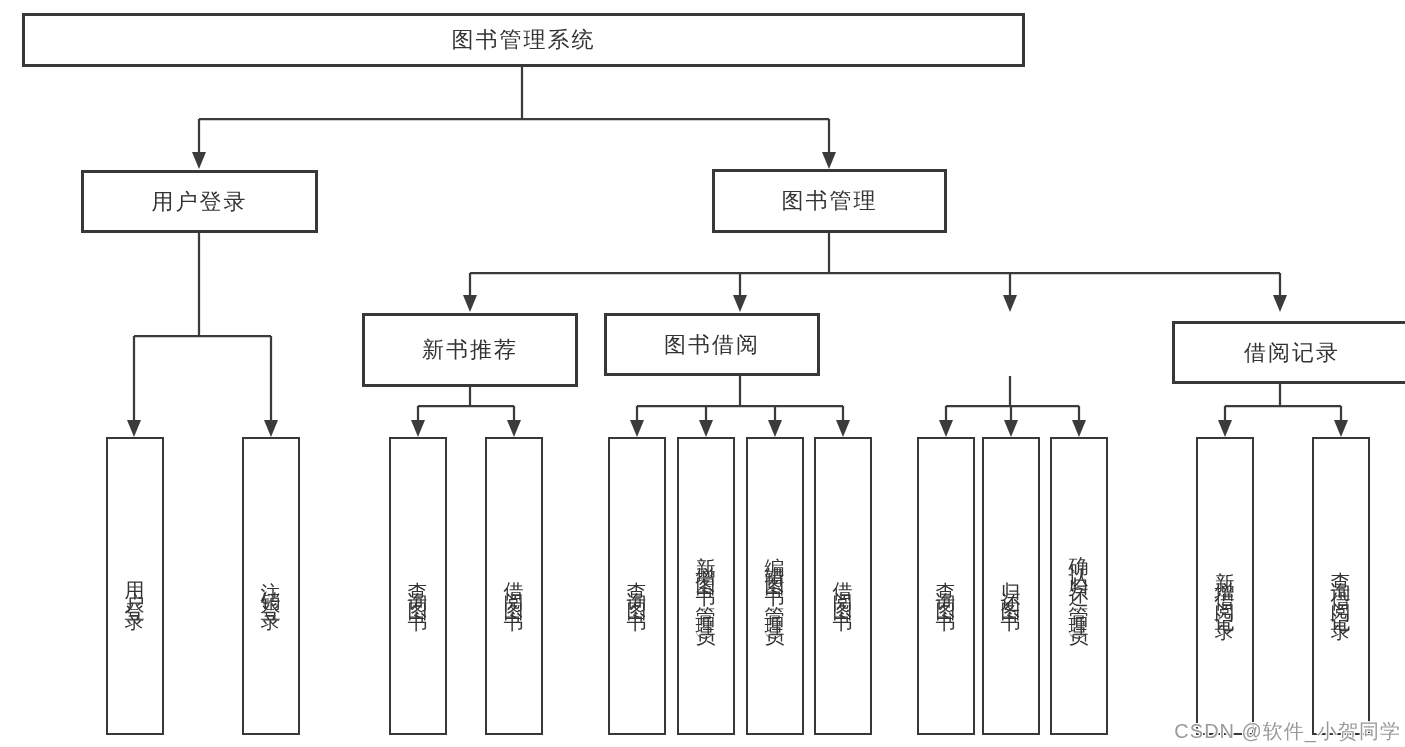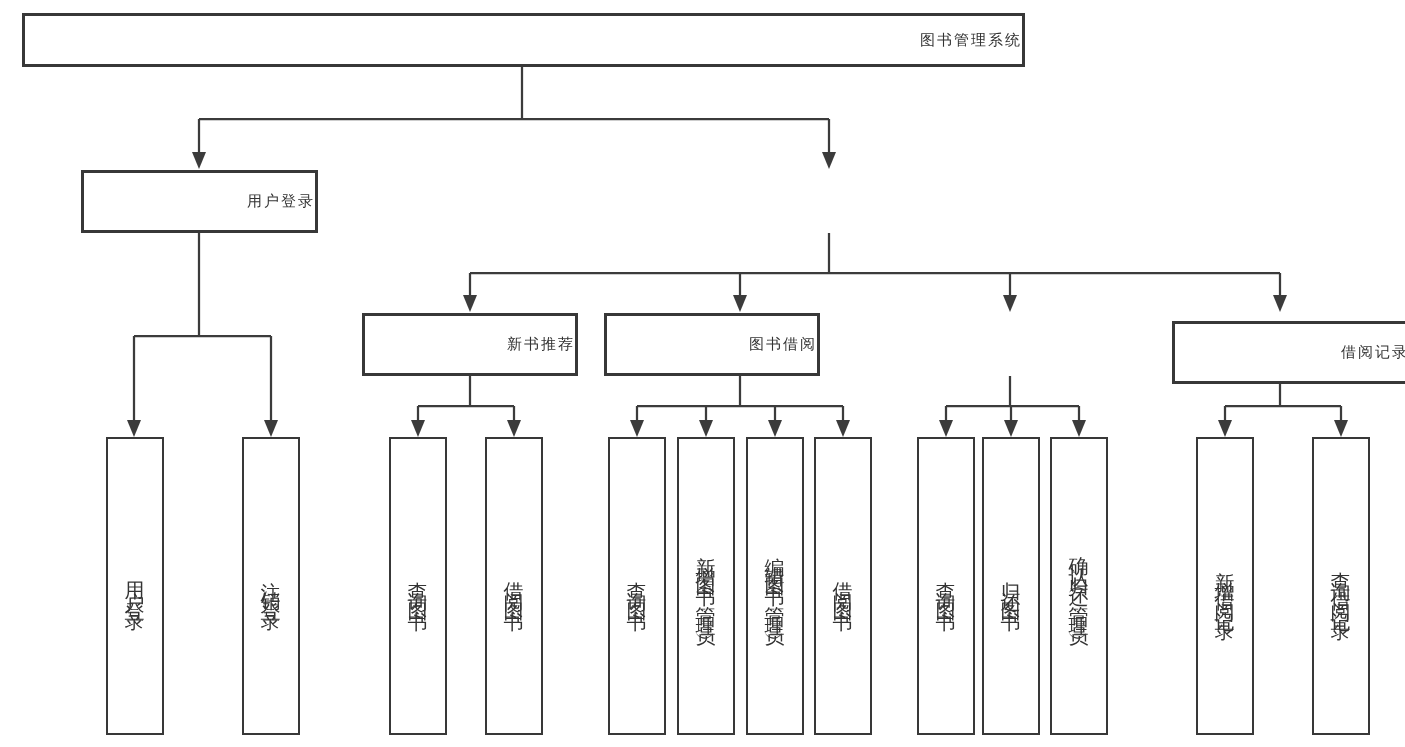--- a/index.html
+++ b/index.html
@@ -21,22 +21,22 @@
     height: 747px;
   }
 
   
   .hbox {
     position: absolute;
     border: 3px solid #383838;
     background: #ffffff;
     display: flex;
     align-items: center;
-    justify-content: flex-end;
-    font-size: 15px;
+    justify-content: center;
+    font-size: 22px;
     letter-spacing: 2px;
     color: #333333;
     white-space: nowrap;
   }
 
   
   .vbox {
     position: absolute;
     top: 437px;
     height: 298px;
@@ -107,22 +107,25 @@
     </g>
   </svg>
 
   <div class="hbox" style="left:22px; top:13px; width:1003px; height:54px;">
     <span>图书管理系统</span>
   </div>
 
   <div class="hbox" style="left:81px; top:170px; width:237px; height:63px;">
     <span>用户登录</span>
   </div>
+  <div class="hbox" style="left:712px; top:169px; width:235px; height:64px;">
+    <span>图书管理</span>
+  </div>
 
-  <div class="hbox" style="left:362px; top:313px; width:216px; height:63px;">
+  <div class="hbox" style="left:362px; top:313px; width:216px; height:74px;">
     <span>新书推荐</span>
   </div>
   <div class="hbox" style="left:604px; top:313px; width:216px; height:63px;">
     <span>图书借阅</span>
   </div>
   <div class="hbox" style="left:1172px; top:321px; width:240px; height:63px;">
     <span>借阅记录</span>
   </div>
 
   <div class="vbox" style="left:106px;">
@@ -162,14 +165,15 @@
     <span class="vtext">确认归还（管理员）</span>
   </div>
 
   <div class="vbox" style="left:1196px;">
     <span class="vtext">新增借阅记录</span>
   </div>
   <div class="vbox" style="left:1312px;">
     <span class="vtext">查询借阅记录</span>
   </div>
 
+  <div class="watermark">CSDN @软件_小贺同学</div>
 
 </div>
 
 </body></html>

